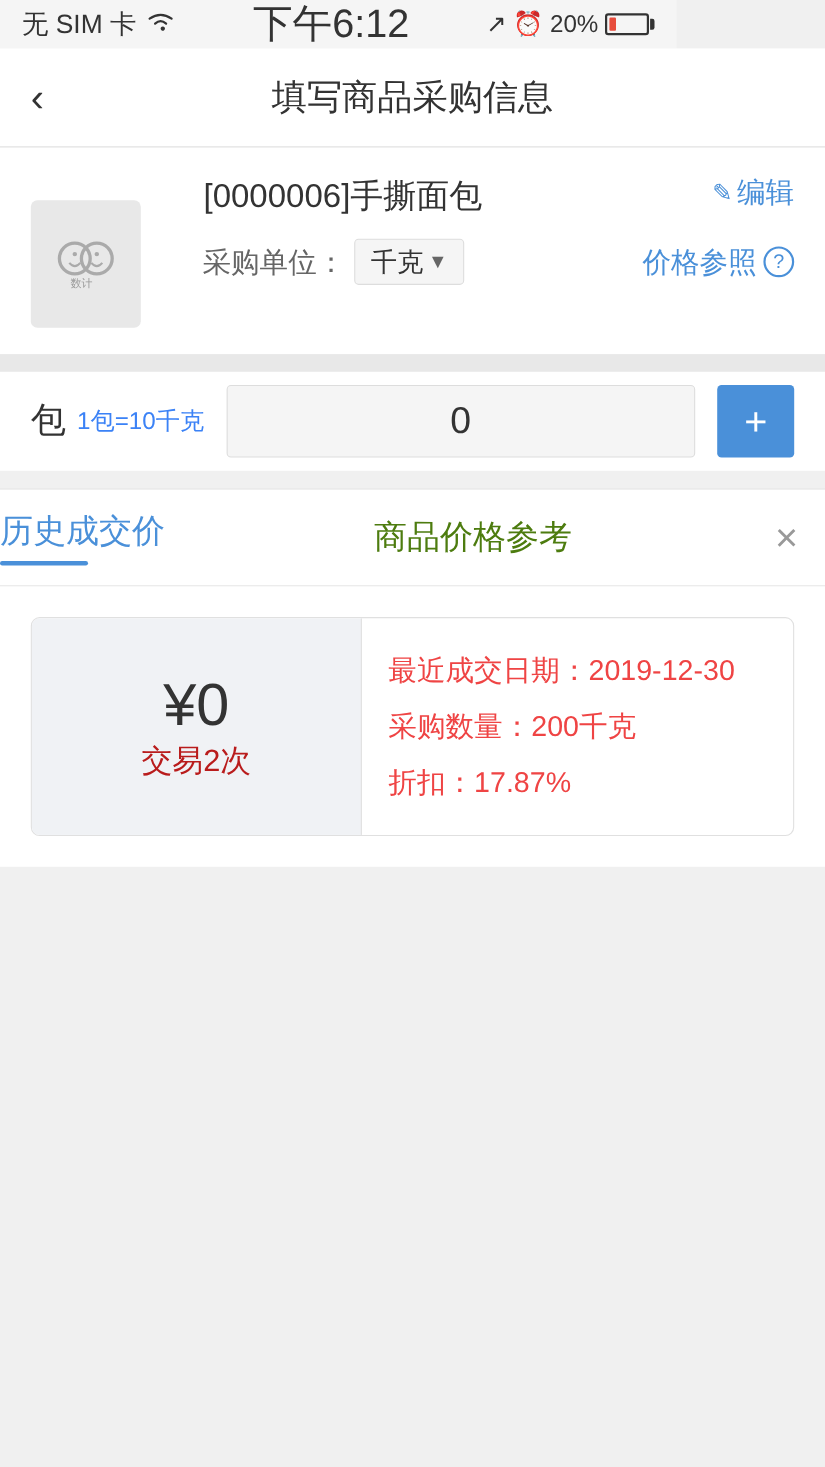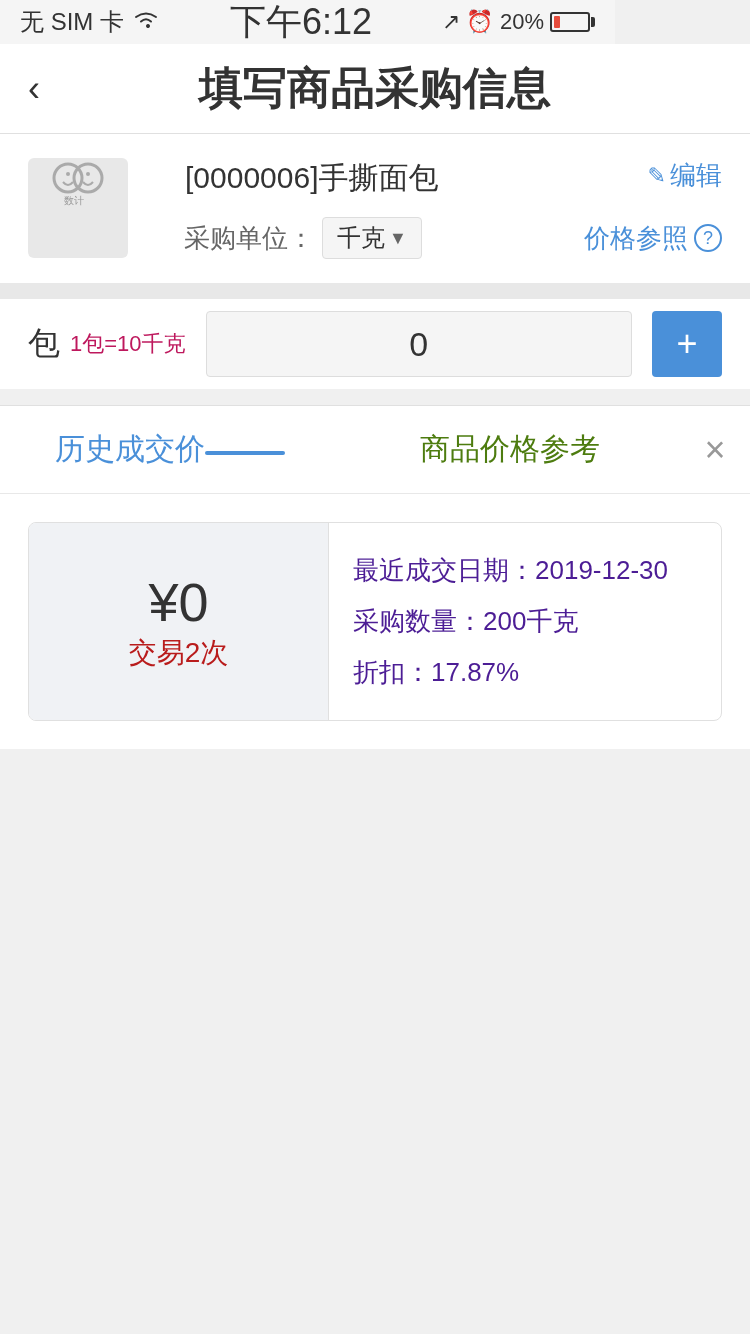--- a/index.html
+++ b/index.html
@@ -82,48 +82,49 @@
       border-bottom: 1px solid #e0e0e0;
     }
     .nav-back {
       position: absolute;
       left: 28px;
       font-size: 36px;
       color: #333;
       cursor: pointer;
     }
     .nav-title {
-      font-size: 44px;
-      font-weight: 700;
+      font-size: 32px;
+      font-weight: 400;
       color: #333;
       text-align: right;
     }
 
     
     .product-card {
       width: 750px;
       background: #ffffff;
       padding: 24px 28px;
       margin-top: 0;
     }
     .product-header {
       display: flex;
       align-items: flex-start;
       gap: 20px;
     }
     .product-thumb {
       width: 100px;
-      height: 100px;
+      height: 116px;
       background: #e8e8e8;
       border-radius: 6px;
       display: flex;
       flex-direction: column;
       align-items: center;
-      justify-content: flex-start;
+      justify-content: center;
       flex-shrink: 0;
+      margin-top: 24px;
     }
     .product-info {
       flex: 1;
     }
     .product-title-row {
       display: flex;
       justify-content: space-between;
       align-items: flex-start;
       margin-bottom: 18px;
       margin-left: 37px;
@@ -212,21 +213,21 @@
       display: flex;
       align-items: center;
       gap: 10px;
     }
     .qty-unit-main {
       font-size: 32px;
       font-weight: 500;
     }
     .qty-unit-sub {
       font-size: 22px;
-      color: #be185d;
+      color: #3b82f6;
     }
     .qty-input-wrap {
       flex: 1;
       height: 66px;
       background: #f5f5f5;
       border: 1px solid #ddd;
       border-radius: 4px;
       display: flex;
       align-items: center;
       justify-content: center;
@@ -263,22 +264,21 @@
     .tabs-row {
       display: flex;
       align-items: center;
       height: 88px;
       border-bottom: 1px solid #e8e8e8;
       position: relative;
     }
     .tab-item {
       flex: 1;
       display: flex;
-      flex-direction: row;
-      align-items: center;
+      flex-direction: column;
       justify-content: center;
       height: 100%;
       cursor: pointer;
     }
     .tab-label {
       font-size: 30px;
       color: #4d7c0f;
     }
     .tab-label.active {
       color: #4a90d9;
@@ -337,21 +337,21 @@
     .price-card-right {
       flex: 1;
       padding: 28px 24px;
       display: flex;
       flex-direction: column;
       justify-content: center;
       gap: 12px;
     }
     .detail-line {
       font-size: 26px;
-      color: #4c1d95;
+      color: #ef4444;
       line-height: 1.5;
     }
 
     
     .main-content {
       background: #f0f0f0;
       min-height: 800px;
     }
   </style>
 </head>

